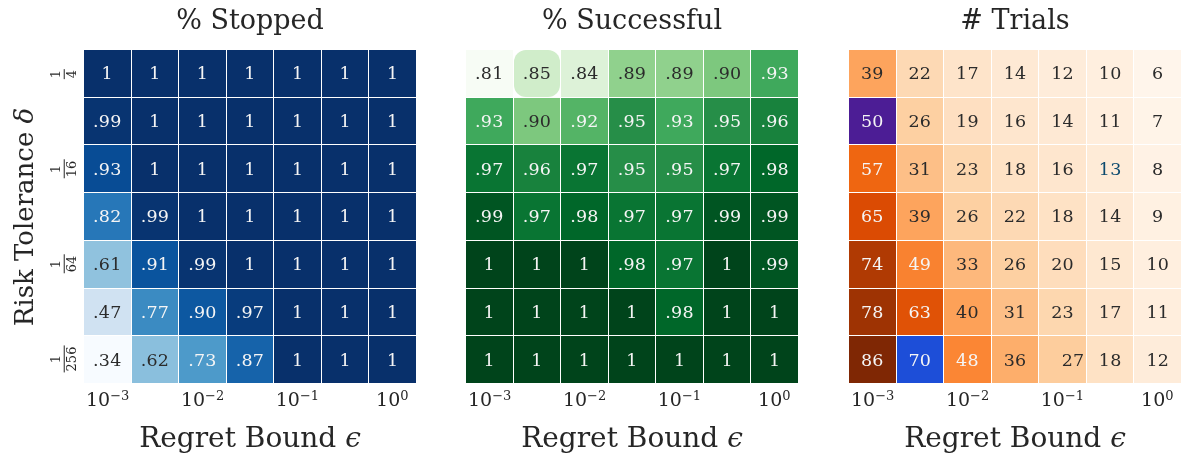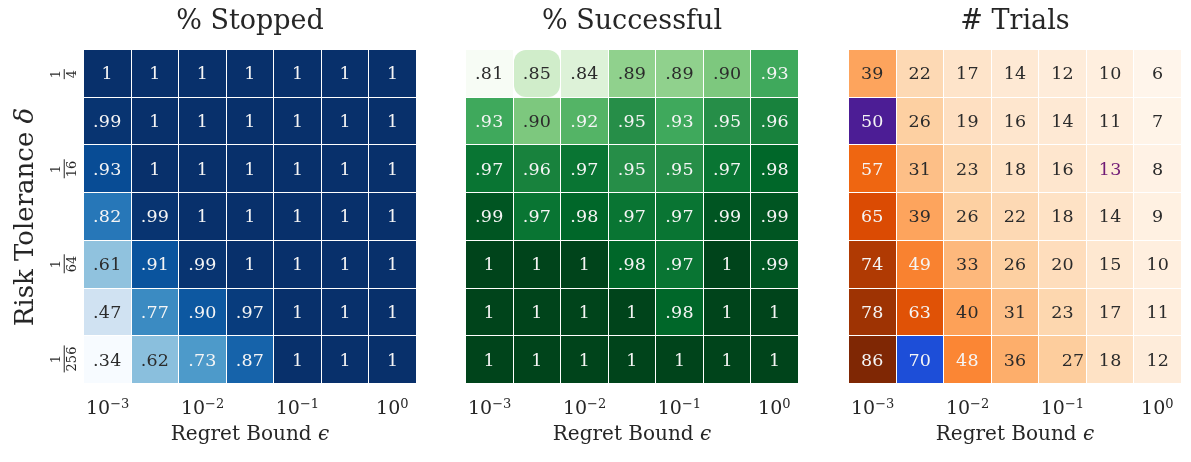--- a/index.html
+++ b/index.html
@@ -33,29 +33,29 @@
   }
   .grid{
     position:absolute;top:50px;left:0;width:332px;height:333px;
     display:grid;grid-template-columns:repeat(7,1fr);grid-template-rows:repeat(7,1fr);
     gap:1px;background:#ffffff;
   }
   .cell{
     display:flex;align-items:center;justify-content:center;
     font-size:17.5px;letter-spacing:0.2px;
   }
-  .x-ticks{position:absolute;top:388px;left:0;width:332px;height:30px;margin-top:8px;}
+  .x-ticks{position:absolute;top:388px;left:0;width:332px;height:30px;}
   .x-tick{
     position:absolute;top:0;transform:translateX(-50%);
     font-size:19px;color:#262626;white-space:nowrap;
   }
   .x-tick sup{font-size:13px;vertical-align:6px;letter-spacing:0;}
   .x-label{
     position:absolute;top:421px;left:0;width:100%;text-align:center;
-    font-size:20px;color:#262626;white-space:nowrap;
+    font-size:28px;color:#262626;white-space:nowrap;
   }
   .sym{font-style:italic;}
 </style>
 </head>
 <body>
 
 <div class="figure">
   <div class="y-axis">
     <div class="y-label"><span>Risk Tolerance</span>&nbsp;<span class="sym">δ</span></div>
     <div id="y-ticks">
@@ -203,21 +203,21 @@
           <div class="cell" style="background: rgb(254, 223, 193); color: rgb(43, 43, 43);">19</div>
           <div class="cell" style="background: rgb(254, 230, 206); color: rgb(43, 43, 43);">16</div>
           <div class="cell" style="background: rgb(254, 233, 212); color: rgb(43, 43, 43);">14</div>
           <div class="cell" style="background: rgb(255, 238, 221); color: rgb(43, 43, 43);">11</div>
           <div class="cell" style="background: rgb(255, 244, 232); color: rgb(43, 43, 43);">7</div>
           <div class="cell" style="background: rgb(239, 102, 17); color: rgb(245, 245, 245);">57</div>
           <div class="cell" style="background: rgb(253, 191, 135); color: rgb(43, 43, 43);">31</div>
           <div class="cell" style="background: rgb(253, 215, 175); color: rgb(43, 43, 43);">23</div>
           <div class="cell" style="background: rgb(254, 226, 197); color: rgb(43, 43, 43);">18</div>
           <div class="cell" style="background: rgb(254, 230, 206); color: rgb(43, 43, 43);">16</div>
-          <div class="cell" style="background: rgb(254, 235, 215); color: #701a75;">13</div>
+          <div class="cell" style="background: rgb(254, 235, 215); color: #0c4a6e;">13</div>
           <div class="cell" style="background: rgb(255, 242, 229); color: rgb(43, 43, 43);">8</div>
           <div class="cell" style="background: rgb(219, 75, 3); color: rgb(245, 245, 245);">65</div>
           <div class="cell" style="background: rgb(253, 164, 93); color: rgb(43, 43, 43);">39</div>
           <div class="cell" style="background: rgb(253, 208, 162); color: rgb(43, 43, 43);">26</div>
           <div class="cell" style="background: rgb(253, 217, 180); color: rgb(43, 43, 43);">22</div>
           <div class="cell" style="background: rgb(254, 226, 197); color: rgb(43, 43, 43);">18</div>
           <div class="cell" style="background: rgb(254, 233, 212); color: rgb(43, 43, 43);">14</div>
           <div class="cell" style="background: rgb(255, 241, 226); color: rgb(43, 43, 43);">9</div>
           <div class="cell" style="background: rgb(176, 58, 3); color: rgb(245, 245, 245);">74</div>
           <div class="cell" style="background: rgb(249, 130, 48); color: rgb(245, 245, 245);">49</div>

